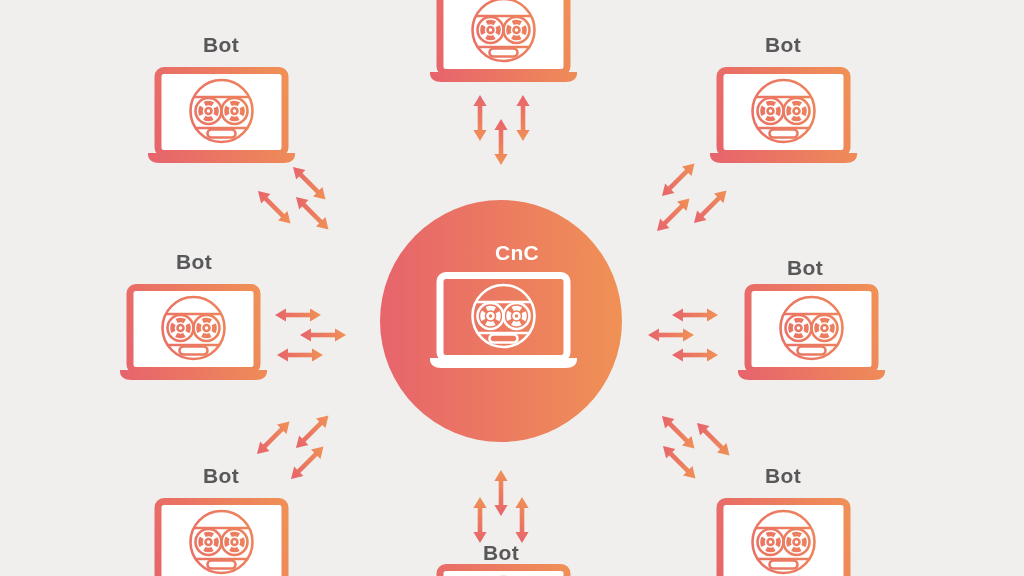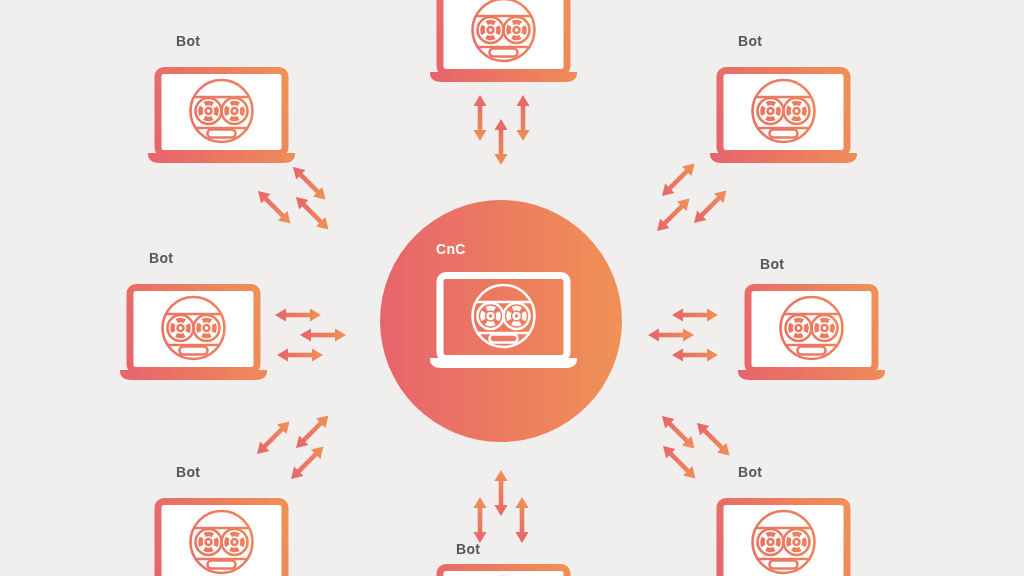--- a/index.html
+++ b/index.html
@@ -3,22 +3,22 @@
 <meta charset="utf-8">
 <style>
   :root{
     --bg:#f0efed; --grad-start:#e7646c; --grad-end:#f09155;
     --label:#58585a; --white:#ffffff;
   }
   html,body{margin:0;padding:0;}
   .stage{position:relative;width:1024px;height:576px;overflow:hidden;
          background:var(--bg);font-family:"Liberation Sans",sans-serif;}
   .stage svg{position:absolute;left:0;top:0;}
-  .lbl{position:absolute;width:90px;font-weight:bold;
-       font-size:14px;color:var(--label);letter-spacing:.3px;}
+  .lbl{position:absolute;width:90px;text-align:center;font-weight:bold;
+       font-size:21px;color:var(--label);letter-spacing:.3px;}
   .lbl.cnc{color:var(--white);}
   .s-red{stop-color:var(--grad-start);}
   .s-org{stop-color:var(--grad-end);}
 </style>
 </head>
 <body>
 
 <div class="stage">
 
   <svg width="1024" height="576" viewBox="0 0 1024 576">
@@ -124,21 +124,21 @@
       <use href="#arr" transform="translate(296,448) rotate(-45)"></use>
       <use href="#arr" transform="translate(291,479) rotate(-45)"></use>
     </g>
     <g>
       <use href="#arr" transform="translate(662,416) rotate(45)"></use>
       <use href="#arr" transform="translate(697,423) rotate(45)"></use>
       <use href="#arr" transform="translate(663,446) rotate(45)"></use>
     </g>
   </svg>
 
-  <div class="lbl cnc" style="left:436px;top:241px;">CnC</div>
+  <div class="lbl cnc" style="left:472px;top:241px;">CnC</div>
 
   <div class="lbl" style="left:176px;top:33px;">Bot</div>
   <div class="lbl" style="left:738px;top:33px;">Bot</div>
   <div class="lbl" style="left:149px;top:250px;">Bot</div>
   <div class="lbl" style="left:760px;top:256px;">Bot</div>
   <div class="lbl" style="left:176px;top:464px;">Bot</div>
   <div class="lbl" style="left:738px;top:464px;">Bot</div>
   <div class="lbl" style="left:456px;top:541px;">Bot</div>
 </div>
 

